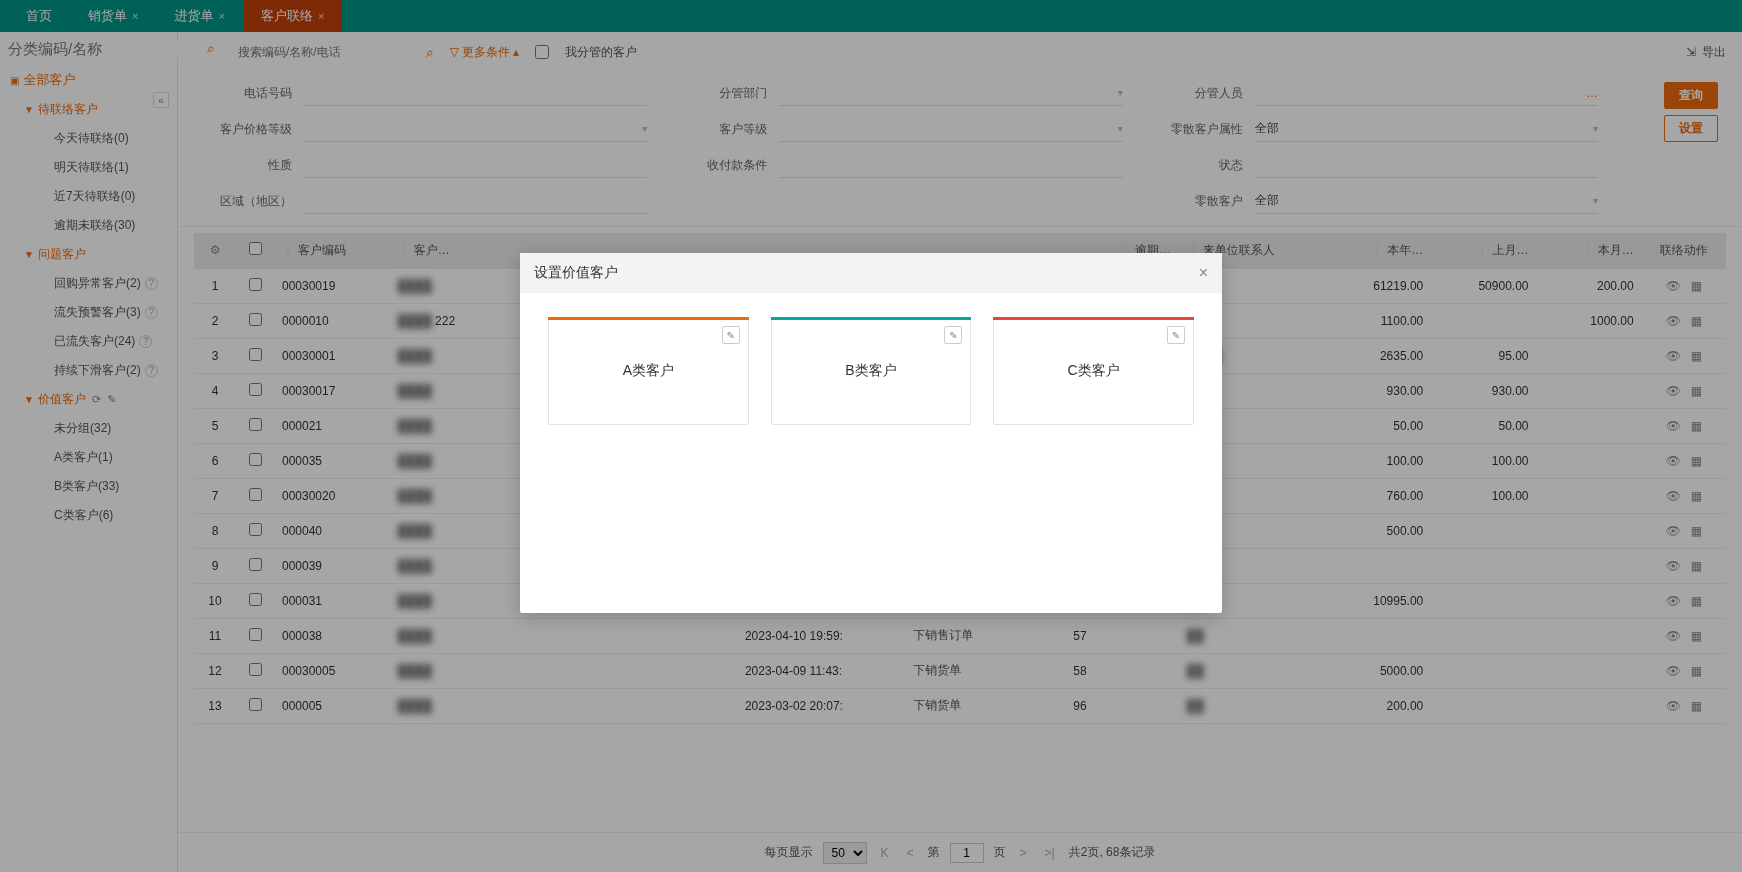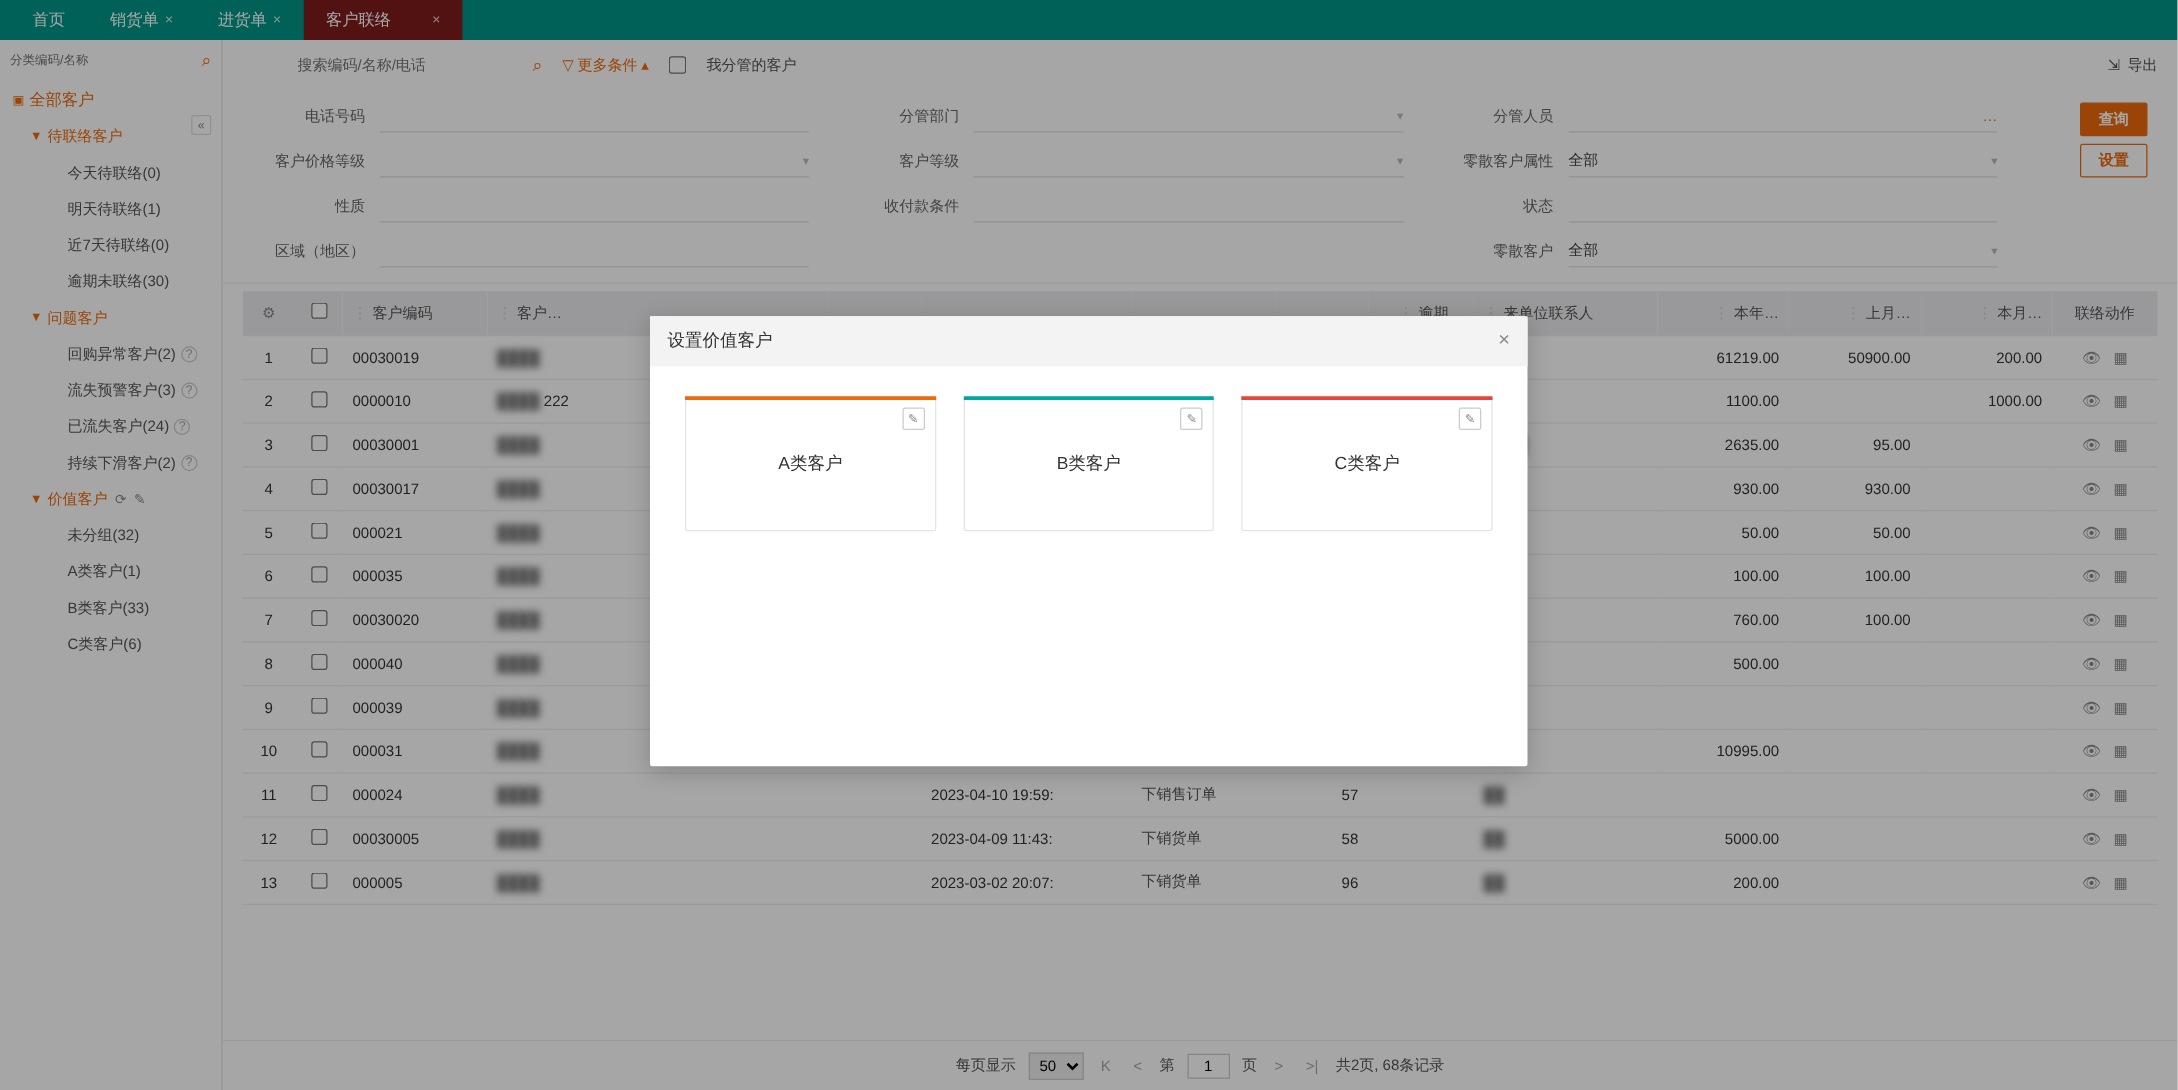--- a/index.html
+++ b/index.html
@@ -1,28 +1,28 @@
 <!DOCTYPE html>
 <html><head>
 <meta charset="utf-8">
 <style>
 * { box-sizing: border-box; margin: 0; padding: 0; }
 body { font-family: "Microsoft YaHei", Arial, sans-serif; font-size: 12px; color: #333; background: #fff; overflow: hidden; position: relative; width: 1742px; height: 872px; }
 
 
 .top-tabs { background: #009688; height: 32px; display: flex; align-items: center; padding-left: 8px; }
 .top-tab { padding: 0 18px; height: 32px; display: flex; align-items: center; color: #fff; font-size: 13px; cursor: pointer; }
-.top-tab.active { background: #7f1d1d; gap: 28px; }
+.top-tab.active { background: #c2410c; }
 .top-tab .x { margin-left: 5px; font-size: 11px; opacity: .8; }
 
 
 .layout { display: flex; height: calc(100% - 32px); }
 .sidebar { width: 178px; border-right: 1px solid #e5e5e5; background: #fff; padding: 4px 0; position: relative; }
 .sb-search { display: flex; align-items: center; padding: 4px 8px 8px; }
-.sb-search input { flex: 1; border: none; outline: none; font-size: 10px; color: #6d28d9; }
+.sb-search input { flex: 1; border: none; outline: none; font-size: 15px; color: #6d28d9; }
 .sb-collapse { width: 16px; height: 16px; border: 1px solid #ddd; border-radius: 2px; display: flex; align-items: center; justify-content: center; color: #888; font-size: 10px; cursor: pointer; position: absolute; right: 8px; top: 60px; }
 .sb-item { padding: 6px 10px 6px 18px; display: flex; align-items: center; color: #555; cursor: pointer; font-size: 13px; }
 .sb-item.parent { color: #ed6a0c; padding-left: 10px; font-size: 13px; }
 .sb-item.parent .caret { margin-right: 4px; font-size: 10px; }
 .sb-item.sub { padding-left: 36px; font-size: 12px; color: #555; }
 .sb-item.sub2 { padding-left: 54px; font-size: 12px; color: #555; }
 .sb-item .q { margin-left: 4px; color: #aaa; font-size: 10px; border: 1px solid #ccc; border-radius: 50%; width: 13px; height: 13px; display: inline-flex; align-items: center; justify-content: center; }
 .sb-item .icon-refresh, .sb-item .icon-edit { margin-left: 6px; color: #888; font-size: 11px; }
 
 
@@ -518,21 +518,21 @@
               <td class="center">
                 <div class="row-actions">
                   <span>👁</span>
                   <span>▦</span>
                 </div>
               </td>
             </tr>
             <tr>
               <td class="center">11</td>
               <td class="center"><input type="checkbox" style=""></td>
-              <td>000024</td>
+              <td>000038</td>
               <td><span class="blur">████</span></td>
               <td></td>
               <td class="num"></td>
               <td>2023-04-10 19:59:</td>
               <td><span class="link-u">下销售订单</span></td>
               <td class="num">57</td>
               <td class="num"></td>
               <td><span class="blur">██</span></td>
               <td class="num"></td>
               <td class="num"></td>

